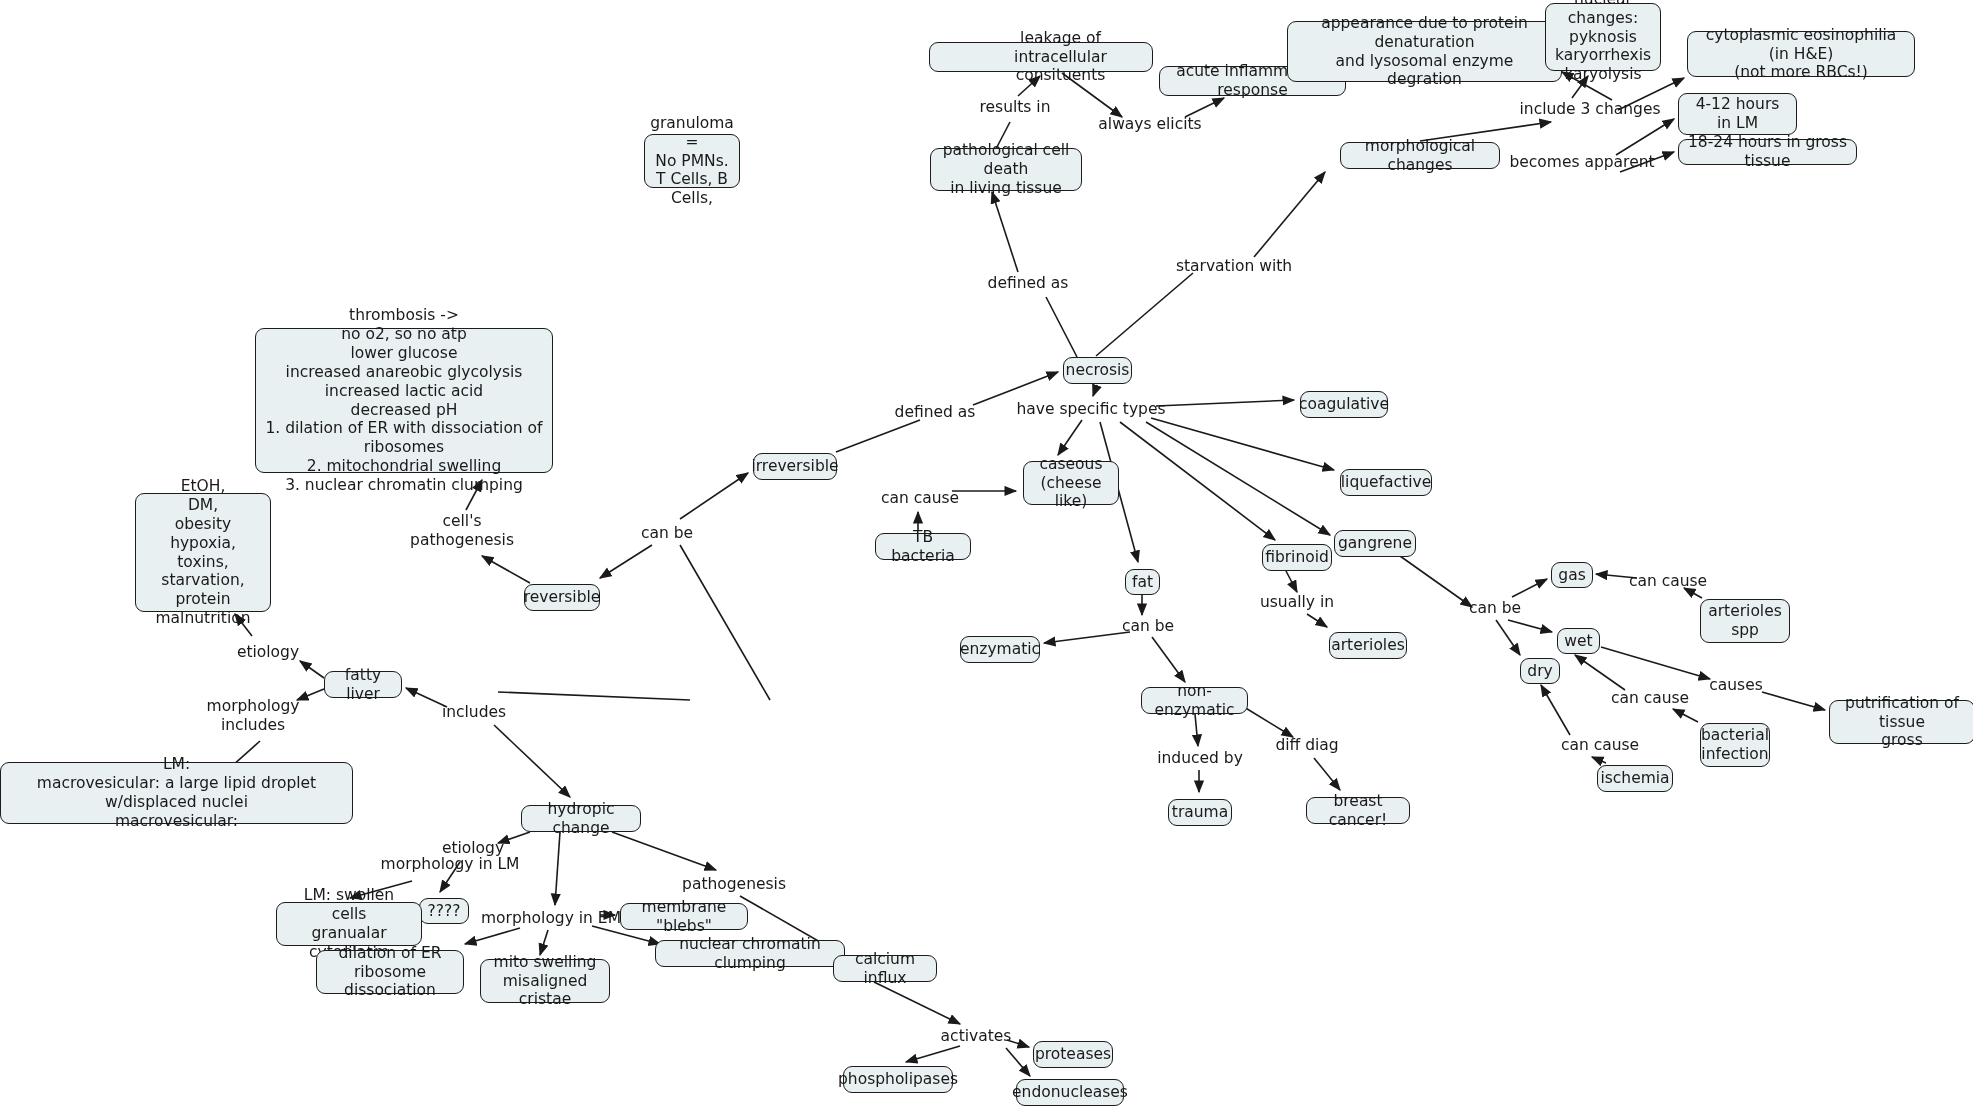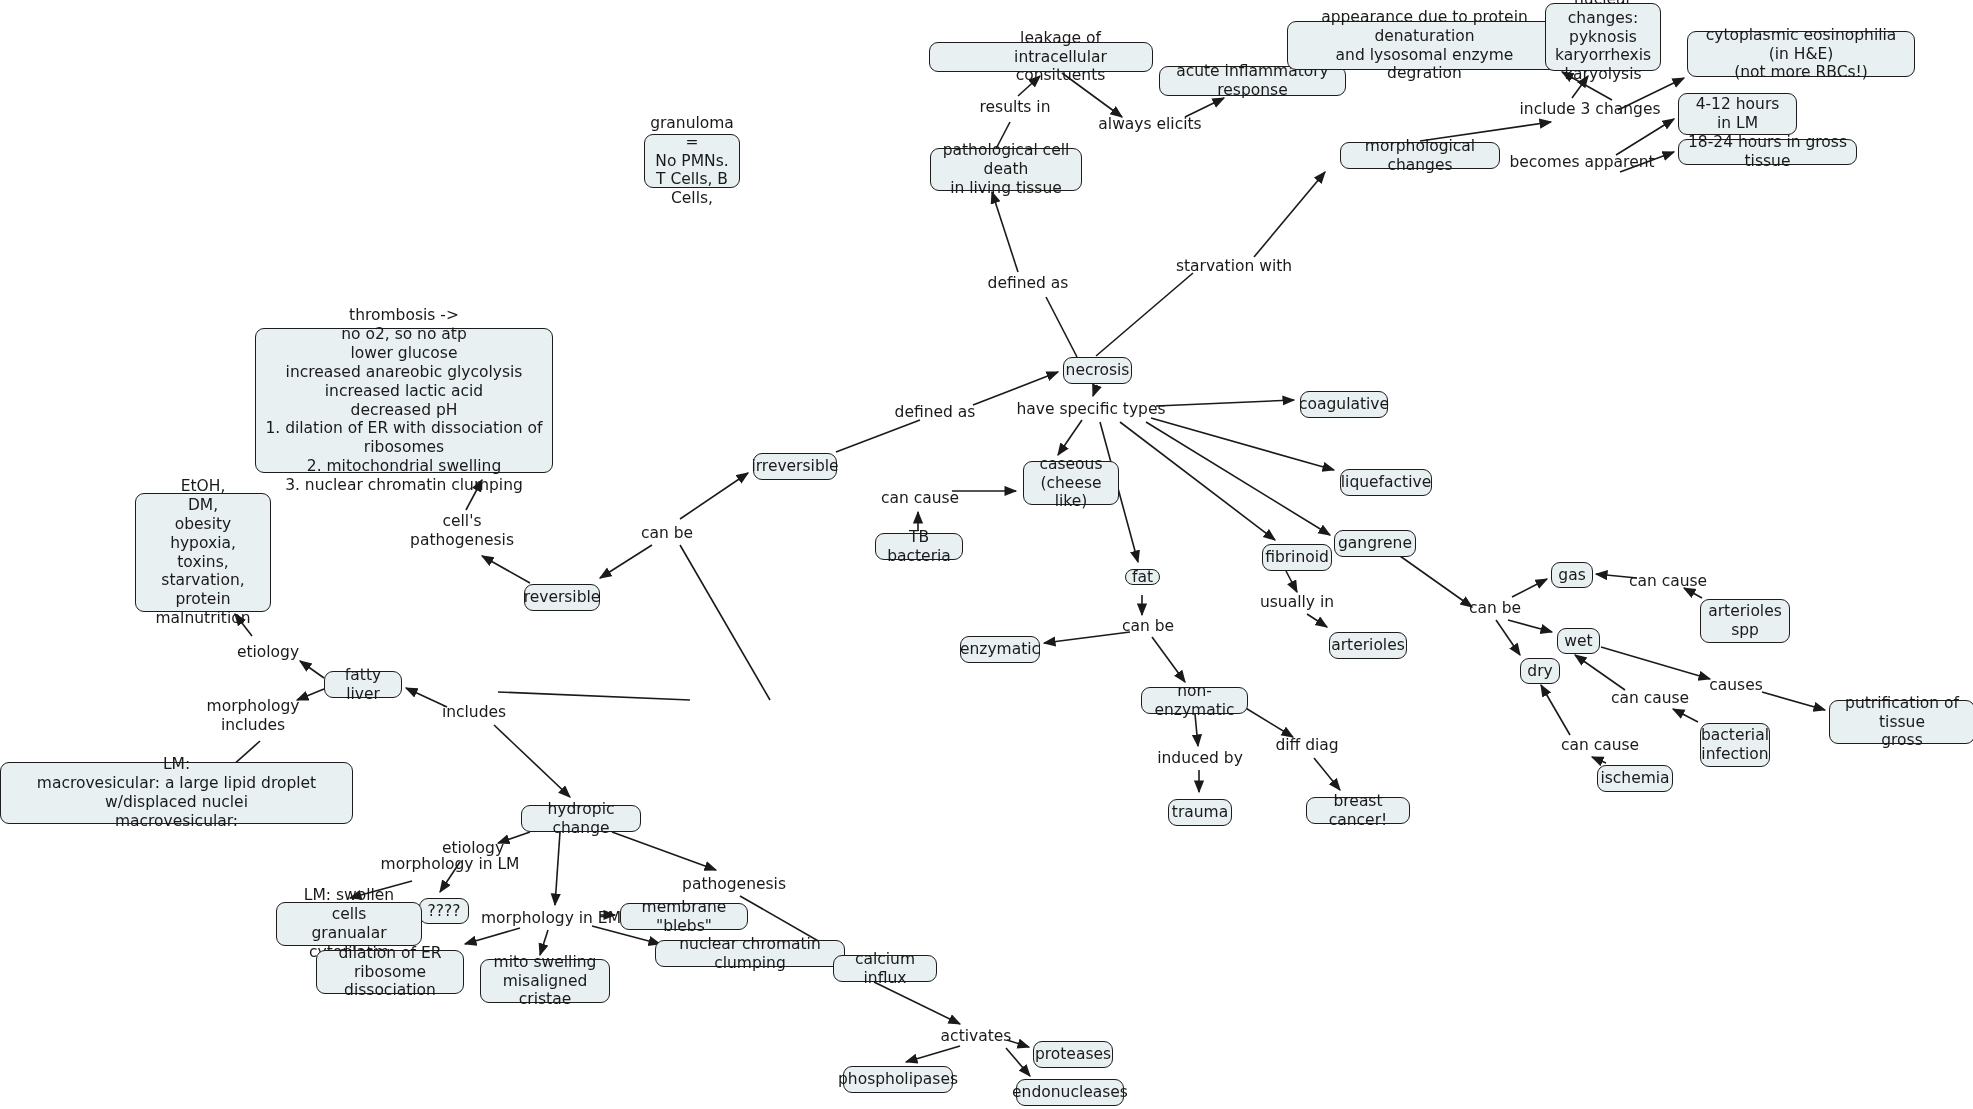--- a/index.html
+++ b/index.html
@@ -151,21 +151,21 @@
         <path d="M 874,982 L 960,1024" marker-end="url(#arrow)"></path>
         <path d="M 960,1046 L 906,1062" marker-end="url(#arrow)"></path>
         <path d="M 1007,1040 L 1029,1047" marker-end="url(#arrow)"></path>
         <path d="M 1006,1048 L 1030,1076" marker-end="url(#arrow)"></path>
       </g>
   </svg>
 
   <div id="nodes-group">
       <div class="node" style="left: 929px; top: 42px; width: 224px; height: 30px; padding-left: 47px;">leakage of intracellular consituents</div>
       <div class="node" style="left: 1159px; top: 66px; width: 187px; height: 30px;">acute inflammatory response</div>
-      <div class="node" style="left: 1287px; top: 21px; width: 275px; height: 49px;">appearance due to protein denaturation
+      <div class="node" style="left: 1287px; top: 21px; width: 275px; height: 61px;">appearance due to protein denaturation
 and lysosomal enzyme degration</div>
       <div class="node" style="left: 1545px; top: 3px; width: 116px; height: 68px;">nuclear changes:
 pyknosis
 karyorrhexis
 karyolysis</div>
       <div class="node" style="left: 1687px; top: 31px; width: 228px; height: 46px;">cytoplasmic eosinophilia (in H&amp;E)
 (not more RBCs!)</div>
       <div class="node" style="left: 1678px; top: 93px; width: 119px; height: 42px;">4-12 hours in LM</div>
       <div class="node" style="left: 1678px; top: 139px; width: 179px; height: 26px;">18-24 hours in gross tissue</div>
       <div class="node" style="left: 1340px; top: 142px; width: 160px; height: 27px;">morphological changes</div>
@@ -188,27 +188,27 @@
 obesity
 hypoxia,
 toxins,
 starvation,
 protein malnutrition</div>
       <div class="node" style="left: 1063px; top: 357px; width: 69px; height: 27px;">necrosis</div>
       <div class="node" style="left: 753px; top: 453px; width: 84px; height: 27px;">irreversible</div>
       <div class="node" style="left: 524px; top: 584px; width: 76px; height: 27px;">reversible</div>
       <div class="node" style="left: 1023px; top: 461px; width: 96px; height: 44px;">caseous
 (cheese like)</div>
-      <div class="node" style="left: 875px; top: 533px; width: 88px; height: 27px;">TB bacteria</div>
+      <div class="node" style="left: 875px; top: 533px; width: 96px; height: 27px;">TB bacteria</div>
       <div class="node" style="left: 1300px; top: 391px; width: 88px; height: 27px;">coagulative</div>
       <div class="node" style="left: 1340px; top: 469px; width: 92px; height: 27px;">liquefactive</div>
       <div class="node" style="left: 1334px; top: 530px; width: 82px; height: 27px;">gangrene</div>
       <div class="node" style="left: 1262px; top: 544px; width: 70px; height: 27px;">fibrinoid</div>
       <div class="node" style="left: 1329px; top: 632px; width: 78px; height: 27px;">arterioles</div>
-      <div class="node" style="left: 1125px; top: 569px; width: 35px; height: 16px;">fat</div>
+      <div class="node" style="left: 1125px; top: 569px; width: 35px; height: 26px;">fat</div>
       <div class="node" style="left: 960px; top: 636px; width: 80px; height: 27px;">enzymatic</div>
       <div class="node" style="left: 1141px; top: 687px; width: 107px; height: 27px;">non-enzymatic</div>
       <div class="node" style="left: 1168px; top: 799px; width: 64px; height: 27px;">trauma</div>
       <div class="node" style="left: 1306px; top: 797px; width: 104px; height: 27px;">breast cancer!</div>
       <div class="node" style="left: 1551px; top: 562px; width: 42px; height: 26px;">gas</div>
       <div class="node" style="left: 1557px; top: 628px; width: 43px; height: 26px;">wet</div>
       <div class="node" style="left: 1520px; top: 658px; width: 40px; height: 26px;">dry</div>
       <div class="node" style="left: 1700px; top: 599px; width: 90px; height: 44px;">arterioles
 spp</div>
       <div class="node" style="left: 1700px; top: 723px; width: 70px; height: 44px;">bacterial

